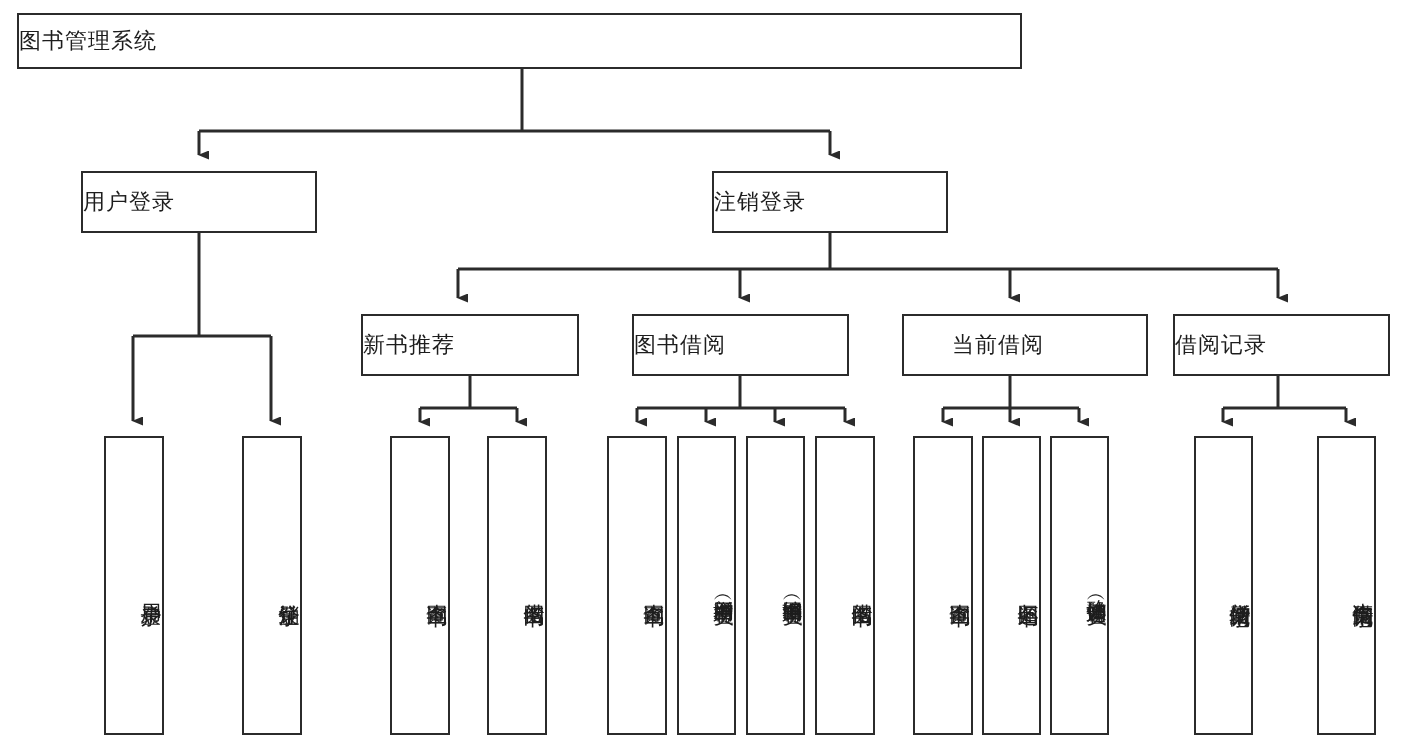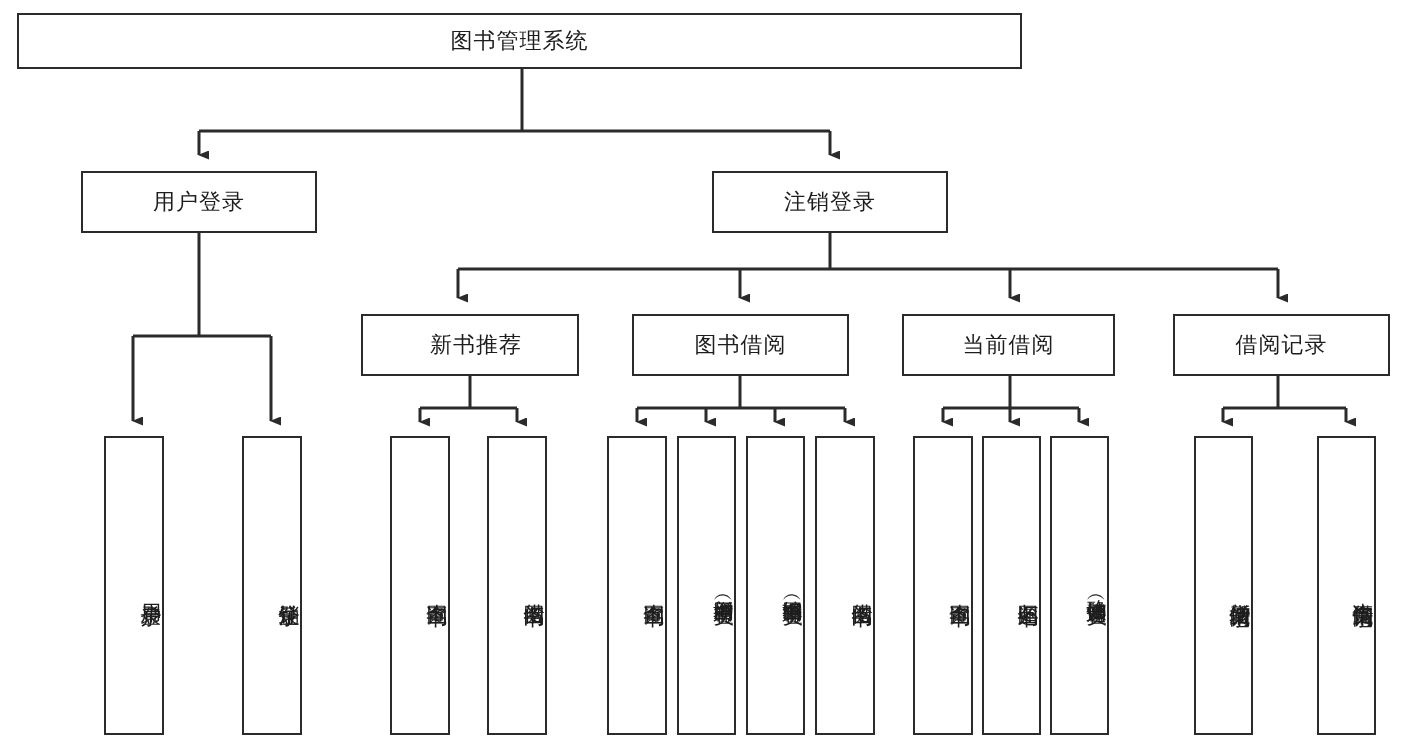--- a/index.html
+++ b/index.html
@@ -25,21 +25,20 @@
     height: 747px;
     pointer-events: none;
   }
   .node {
     position: absolute;
     box-sizing: border-box;
     background: #ffffff;
     border: 2px solid #2b2b2b;
     display: flex;
     align-items: center;
-    justify-content: center;
     color: #1d1d1d;
   }
   .node.horiz {
     font-size: 22px;
     letter-spacing: 1px;
   }
   .node.vert {
     writing-mode: vertical-rl;
     text-orientation: upright;
     font-size: 21px;
@@ -123,27 +122,27 @@
     <span>图书管理系统</span>
   </div>
 
   <div class="node horiz" style="left:81px; top:171px; width:236px; height:62px;">
     <span>用户登录</span>
   </div>
   <div class="node horiz" style="left:712px; top:171px; width:236px; height:62px;">
     <span>注销登录</span>
   </div>
 
-  <div class="node horiz" style="left:361px; top:314px; width:218px; height:62px;padding-left:12px;">
+  <div class="node horiz" style="left:361px; top:314px; width:218px; height:62px;">
     <span>新书推荐</span>
   </div>
   <div class="node horiz" style="left:632px; top:314px; width:217px; height:62px;">
     <span>图书借阅</span>
   </div>
-  <div class="node horiz" style="left:902px; top:314px; width:213px; height:62px;">
+  <div class="node horiz" style="left:902px; top:314px; width:246px; height:62px;padding-left:48px;">
     <span>当前借阅</span>
   </div>
   <div class="node horiz" style="left:1173px; top:314px; width:217px; height:62px;">
     <span>借阅记录</span>
   </div>
 
   <div class="node vert" style="left:104px; top:436px; width:60px; height:299px;">
     <span>用户登录</span>
   </div>
   <div class="node vert" style="left:242px; top:436px; width:60px; height:299px;">

